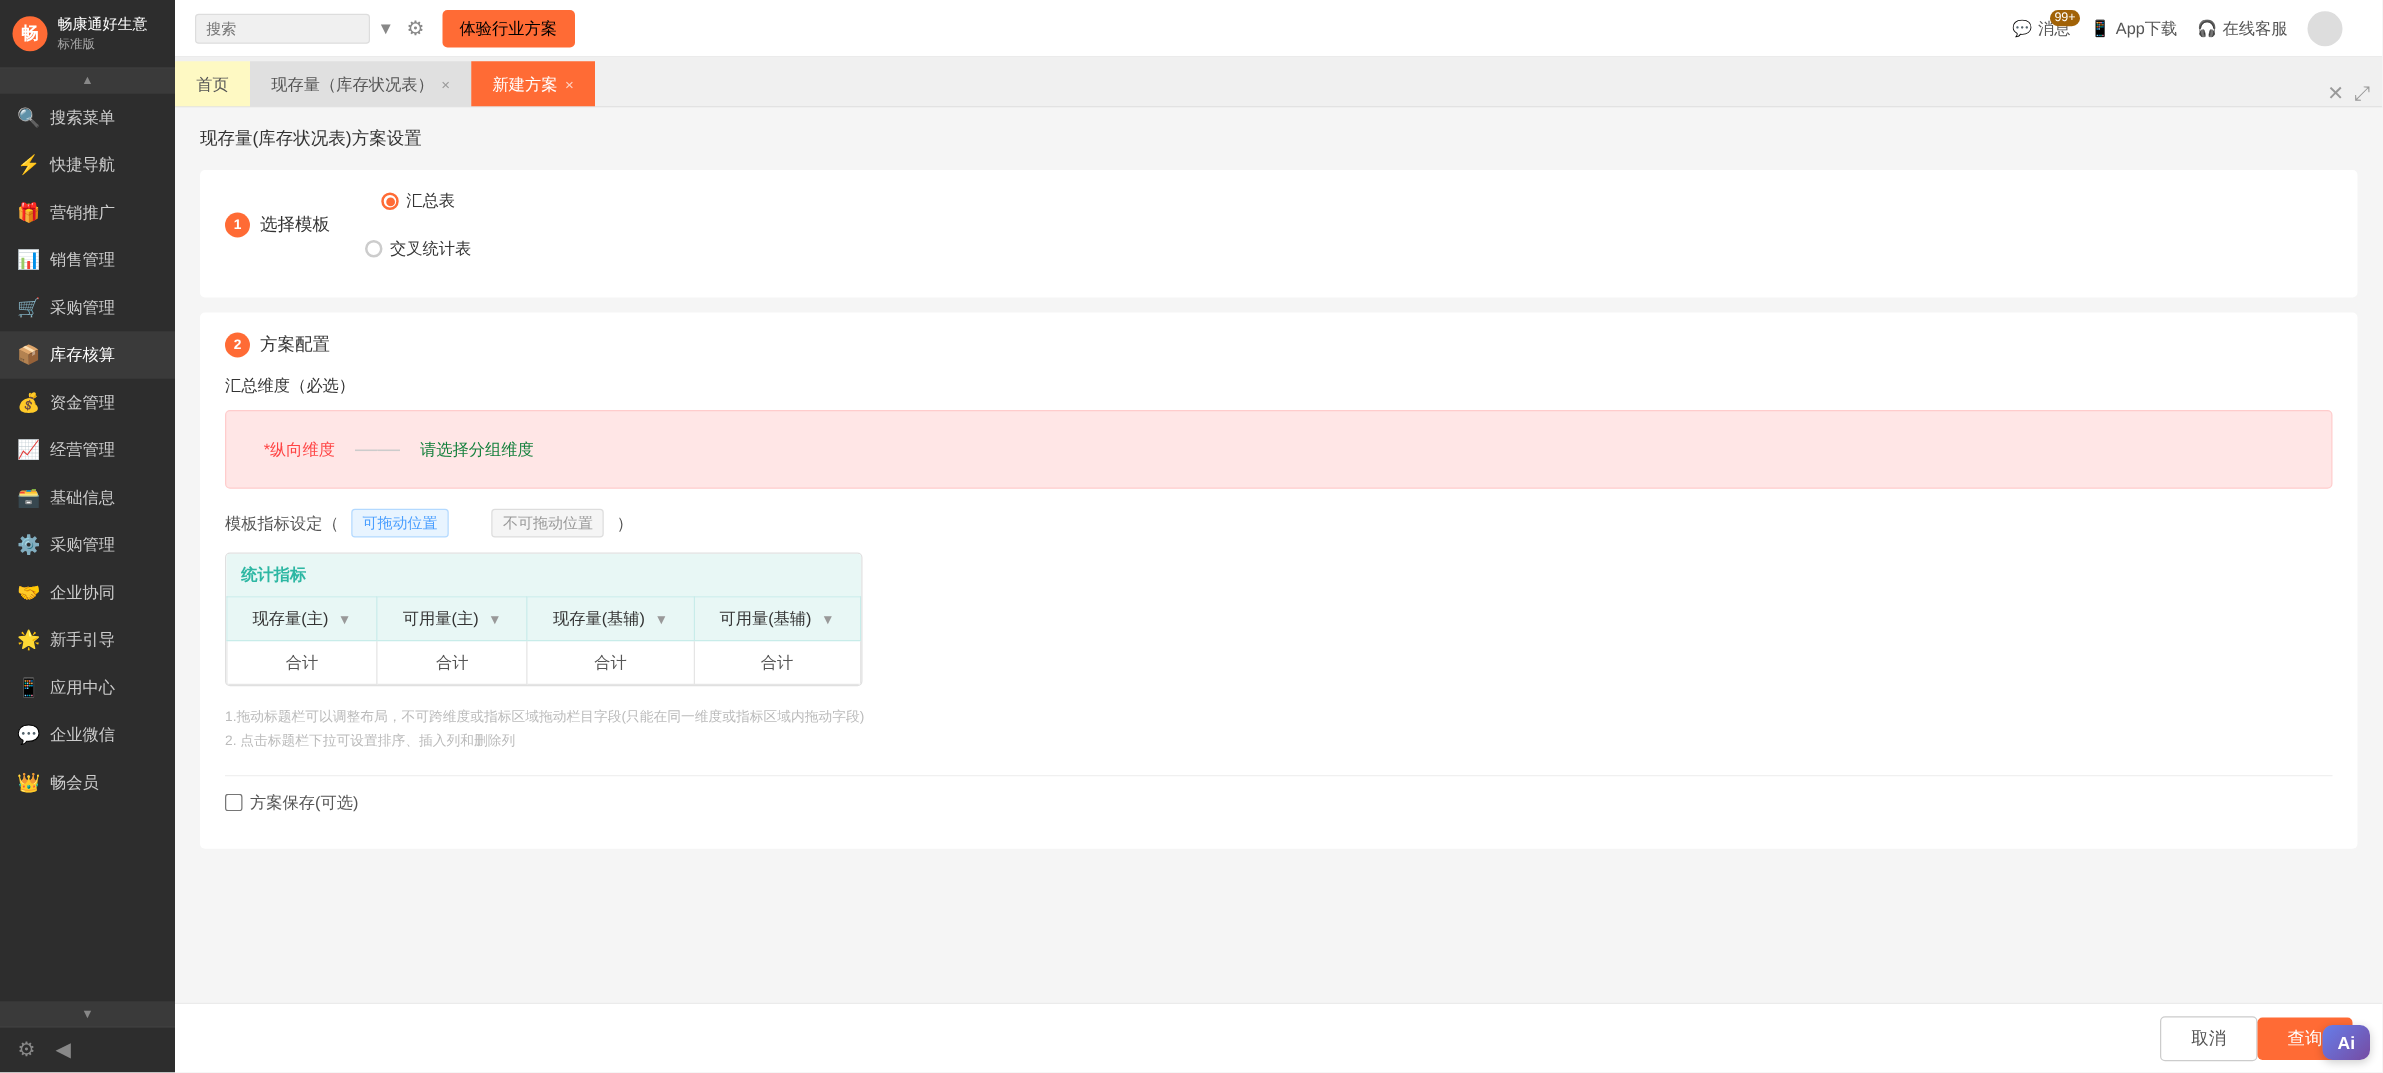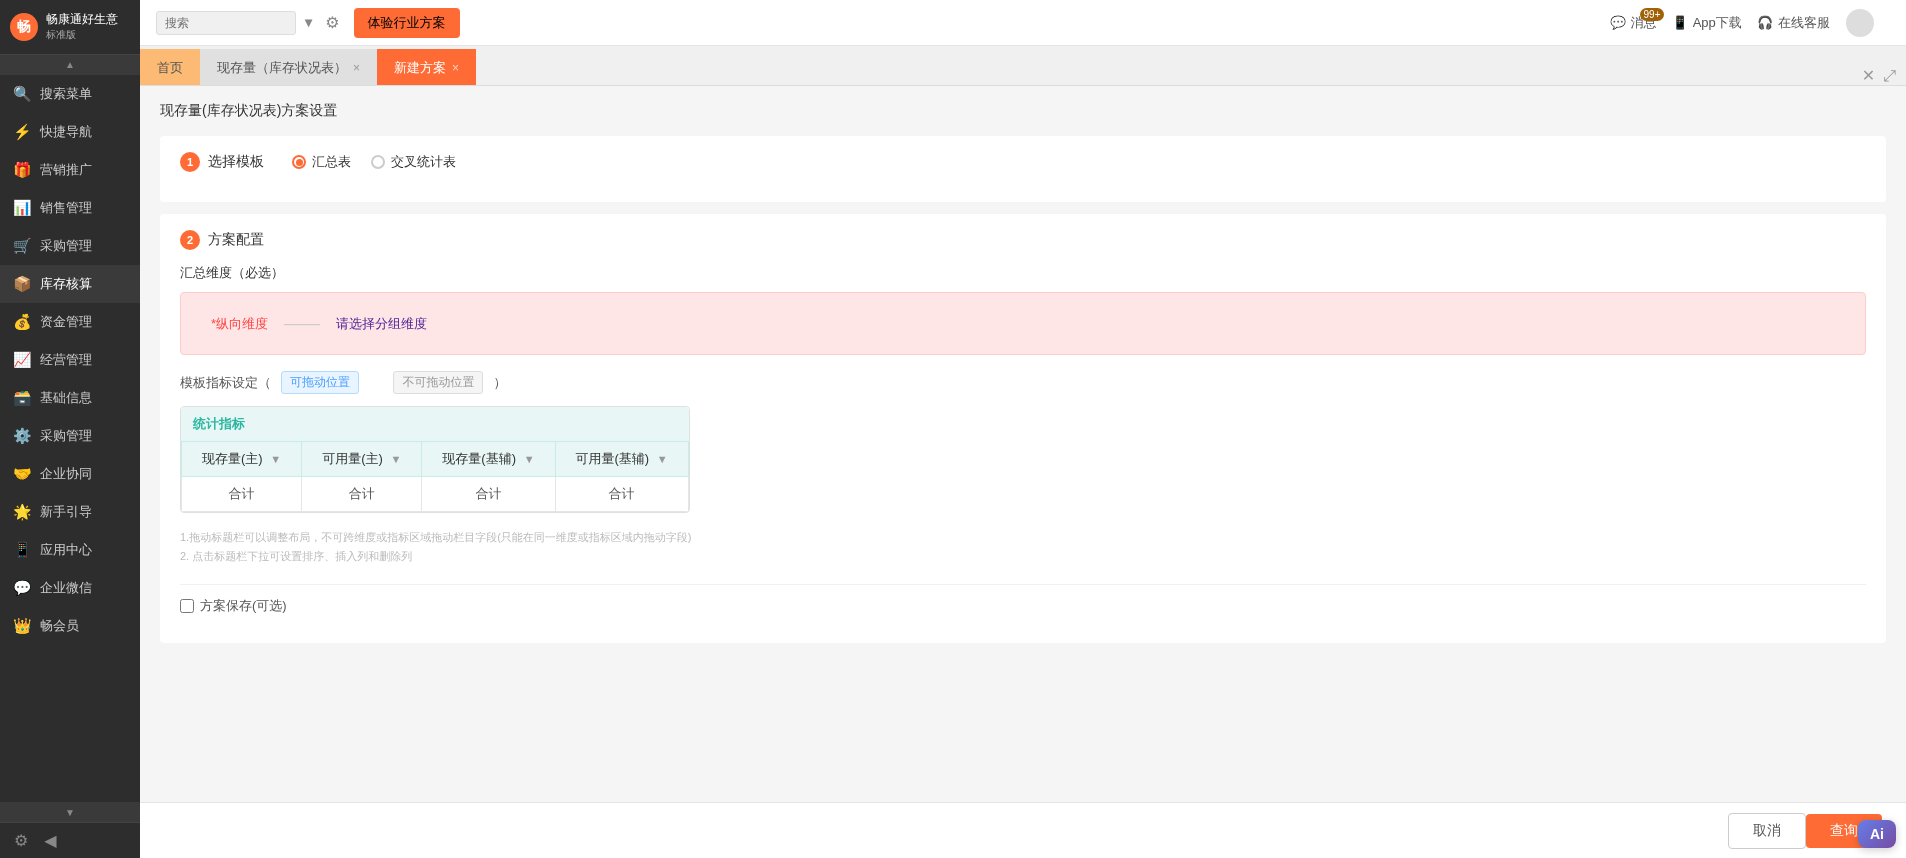--- a/index.html
+++ b/index.html
@@ -199,21 +199,21 @@
       font-size: 13px;
       cursor: pointer;
       border-top: 1px solid transparent;
       border-left: 1px solid transparent;
       border-right: 1px solid transparent;
       background: #e0e0e0;
       color: #555;
       height: 36px;
     }
     .tab-home {
-      background: #fdba74;
+      background: #fef9c3;
       color: #555;
     }
     .tab-close {
       font-size: 12px;
       color: #999;
       cursor: pointer;
       line-height: 1;
     }
     .tab-new {
       background: #ff6b35;
@@ -326,21 +326,21 @@
     }
     .dimension-required {
       color: #ff4444;
       font-size: 13px;
     }
     .dimension-arrow {
       color: #ccc;
       font-size: 18px;
     }
     .dimension-placeholder {
-      color: #4c1d95;
+      color: #15803d;
       font-size: 13px;
     }
 
     .indicator-settings {
       display: flex;
       align-items: center;
       gap: 10px;
       margin-bottom: 12px;
       font-size: 13px;
       color: #555;
@@ -598,21 +598,21 @@
     </span>
   </div>
 
   <div class="content">
     <div class="page-title">现存量(库存状况表)方案设置</div>
 
     <div class="section">
       <div class="section-header">
         <div class="step-badge">1</div>
         <span class="section-title">选择模板</span>
-        <div class="template-options" style="margin-left:20px;">
+        <div class="template-options" style="margin-left:20px;flex-direction:column;">
           <label class="radio-option">
             <div class="radio-circle checked"></div>
             <span>汇总表</span>
           </label>
           <label class="radio-option">
             <div class="radio-circle"></div>
             <span>交叉统计表</span>
           </label>
         </div>
       </div>

